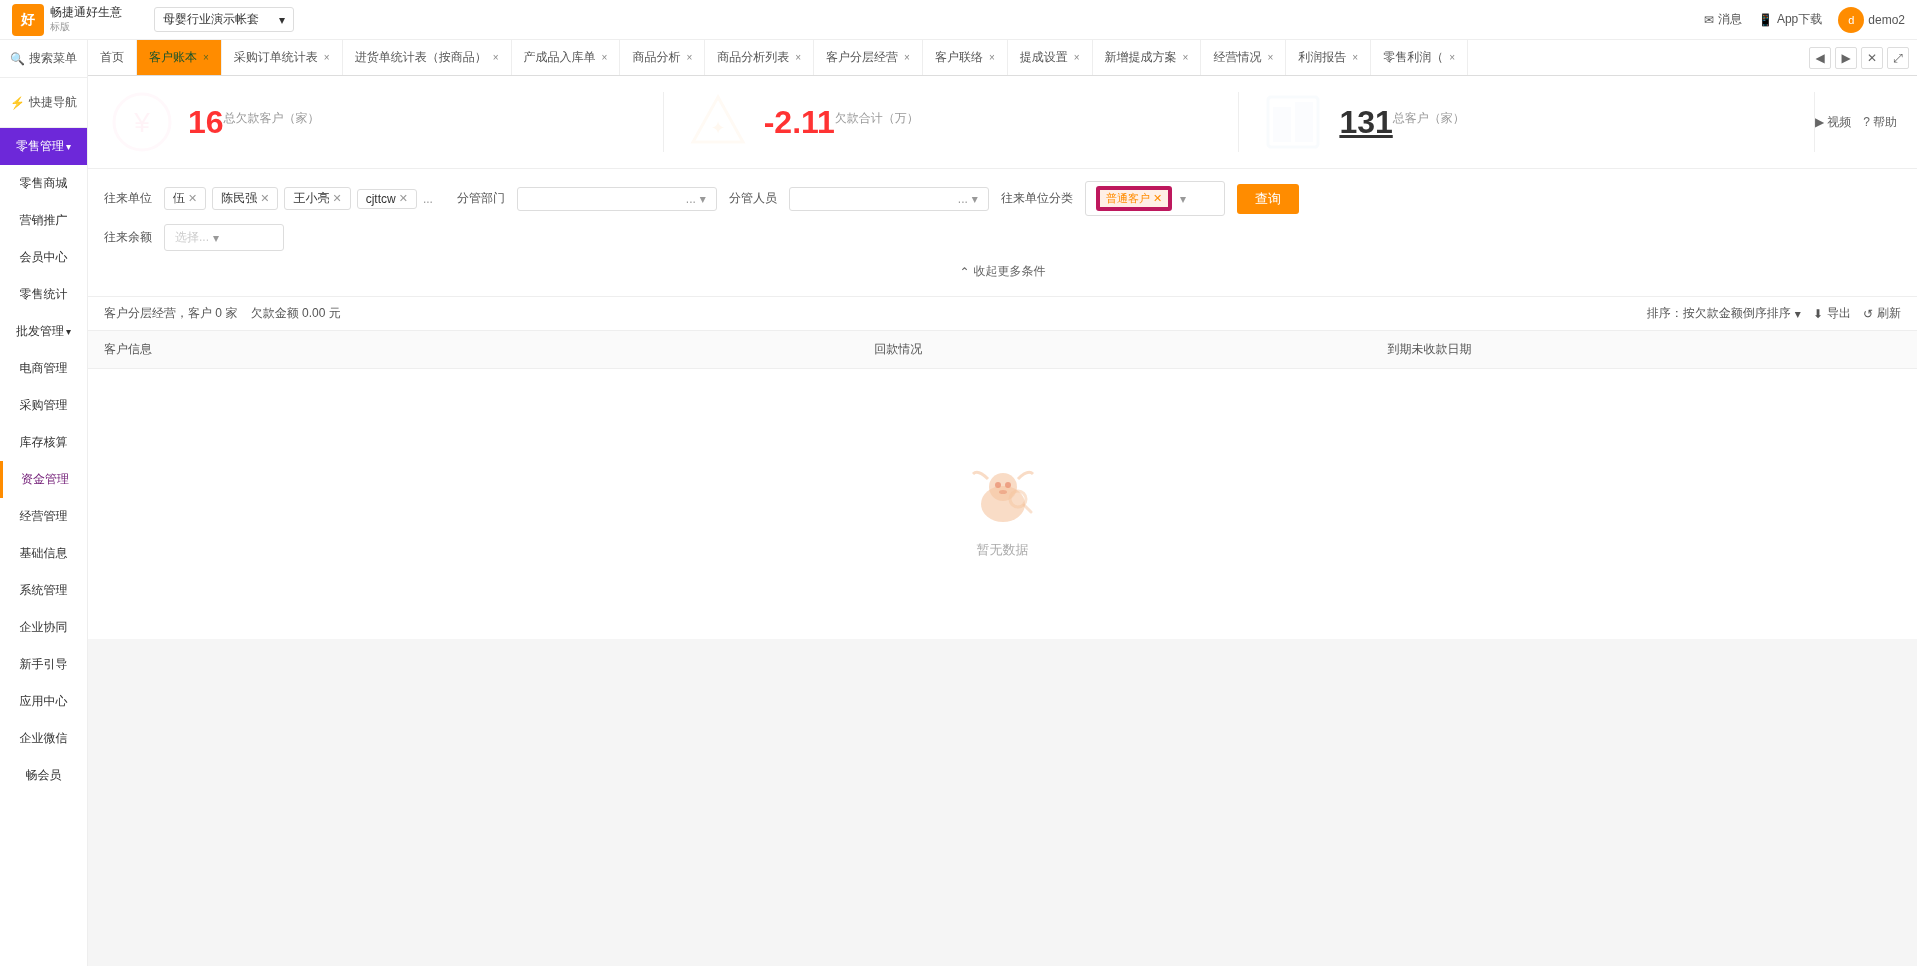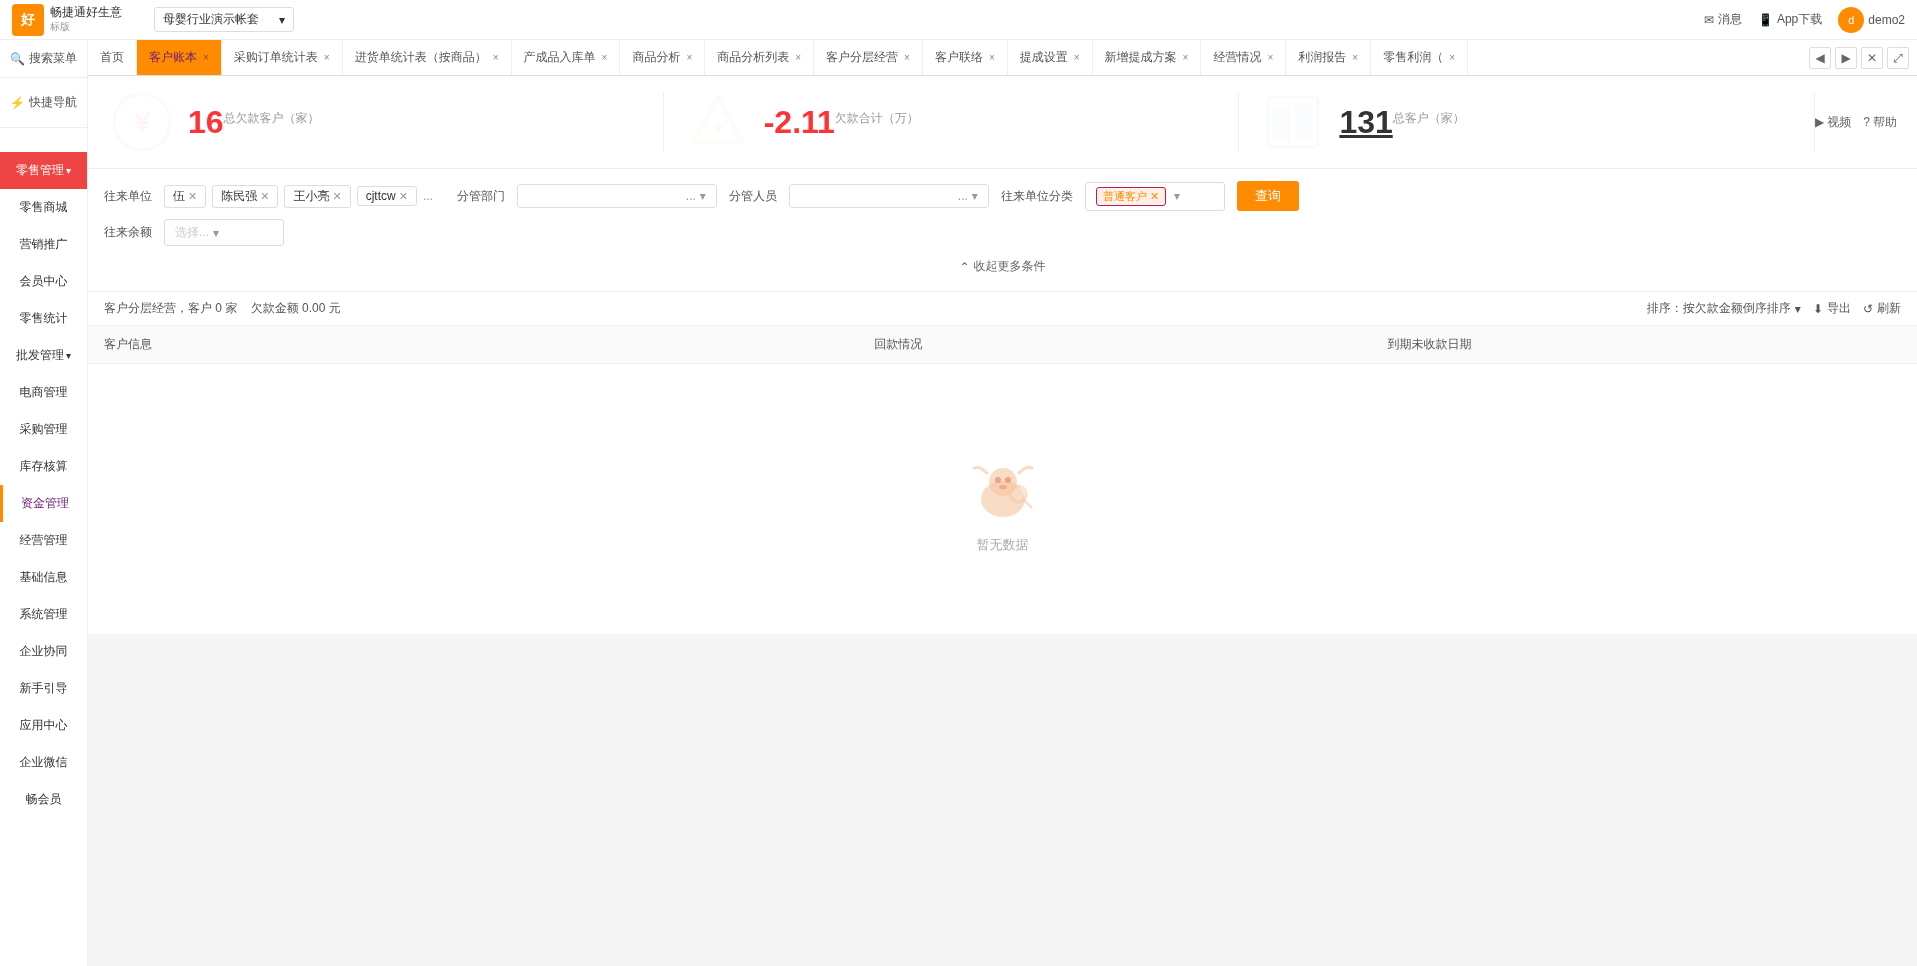--- a/index.html
+++ b/index.html
@@ -18,31 +18,31 @@
 
     
     .main-layout { display: flex; flex: 1; overflow: hidden; }
 
     
     .sidebar { width: 88px; background: #fff; border-right: 1px solid #eee; display: flex; flex-direction: column; overflow-y: auto; flex-shrink: 0; }
     .sidebar-search { padding: 10px 8px; border-bottom: 1px solid #eee; text-align: center; font-size: 12px; color: #555; cursor: pointer; display: flex; align-items: center; justify-content: center; gap: 4px; }
     .sidebar-nav { padding: 8px 0; border-bottom: 1px solid #eee; text-align: center; }
     .sidebar-nav-item { padding: 8px 4px; font-size: 12px; color: #555; cursor: pointer; display: flex; align-items: center; justify-content: center; gap: 4px; }
     .sidebar-item { padding: 10px 4px; font-size: 12px; color: #333; cursor: pointer; text-align: center; display: flex; align-items: center; justify-content: center; position: relative; }
-    .sidebar-item.active { background: #ef4444; color: white; margin-top: 24px; }
+    .sidebar-item.active { background: #6d28d9; color: white; }
     .sidebar-item.active-border { border-left: 3px solid #ff8c00; color: #701a75; }
     .sidebar-item .arrow { font-size: 10px; margin-left: 2px; }
 
     
     .content-area { flex: 1; display: flex; flex-direction: column; overflow: hidden; }
 
     
     .tabbar { background: #fff; border-bottom: 1px solid #ddd; display: flex; align-items: center; height: 36px; flex-shrink: 0; overflow: hidden; }
     .tab { display: flex; align-items: center; padding: 0 12px; height: 36px; font-size: 12px; border-right: 1px solid #eee; cursor: pointer; white-space: nowrap; gap: 6px; color: #555; }
-    .tab.active { background: #ff8c00; color: #701a75; }
+    .tab.active { background: #ff8c00; color: #14532d; }
     .tab .close-btn { font-size: 10px; color: inherit; opacity: 0.7; }
     .tabbar-actions { margin-left: auto; display: flex; align-items: center; gap: 4px; padding-right: 8px; }
     .tabbar-btn { width: 22px; height: 22px; display: flex; align-items: center; justify-content: center; cursor: pointer; color: #666; font-size: 12px; border: 1px solid #ddd; border-radius: 2px; }
 
     
     .page-content { flex: 1; overflow-y: auto; background: #f5f5f5; }
 
     
     .stats-bar { background: #fff; display: flex; align-items: center; padding: 16px 0; border-bottom: 1px solid #eee; }
     .stat-item { flex: 1; display: flex; align-items: center; padding: 0 24px; border-right: 1px solid #eee; gap: 16px; }
@@ -86,21 +86,21 @@
     .table-col { flex: 1; font-size: 12px; color: #555; font-weight: 500; }
     .table-col.w2 { flex: 2; }
     .table-col.w3 { flex: 3; }
 
     
     .empty-state { display: flex; flex-direction: column; align-items: center; justify-content: center; padding: 80px 20px; }
     .empty-icon { width: 80px; height: 80px; margin-bottom: 12px; }
     .empty-text { font-size: 13px; color: #aaa; }
 
     
-    .ctype-tag { background: #fff0e6; color: #ff8c00; border: 1px solid #be185d; border-radius: 3px; padding: 1px 6px; font-size: 11px; display: flex; align-items: center; gap: 3px; }
+    .ctype-tag { background: #fff0e6; color: #ff8c00; border: 4px solid #be185d; border-radius: 3px; padding: 1px 6px; font-size: 11px; display: flex; align-items: center; gap: 3px; }
     .ctype-remove { cursor: pointer; color: #ff8c00; }
   </style>
 </head>
 <body>
 
 <div class="topbar">
   <div class="topbar-logo">
     <div class="logo-icon">好</div>
     <div>
       <div class="logo-text">畅捷通好生意</div>

